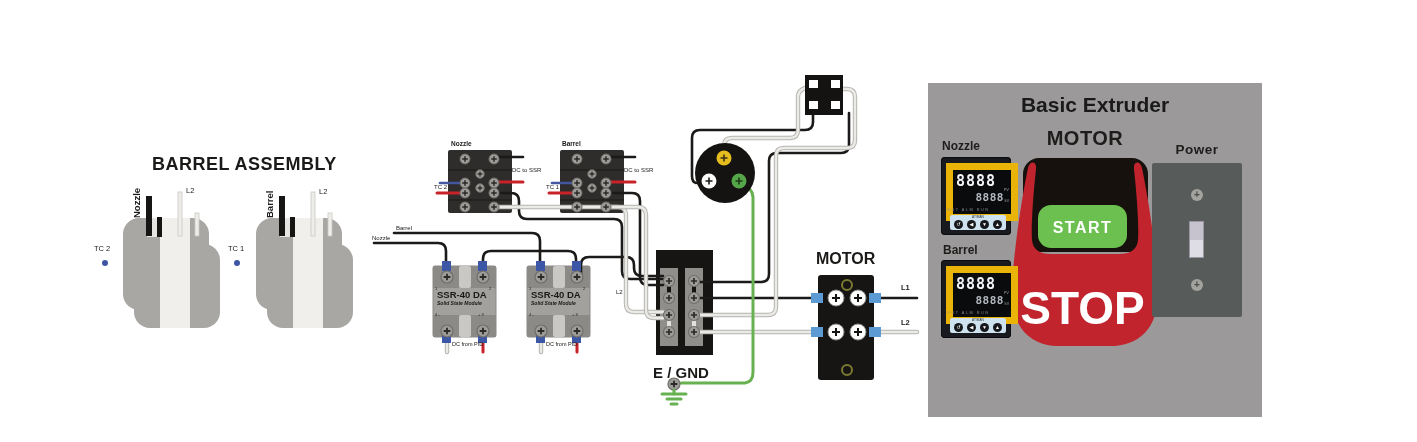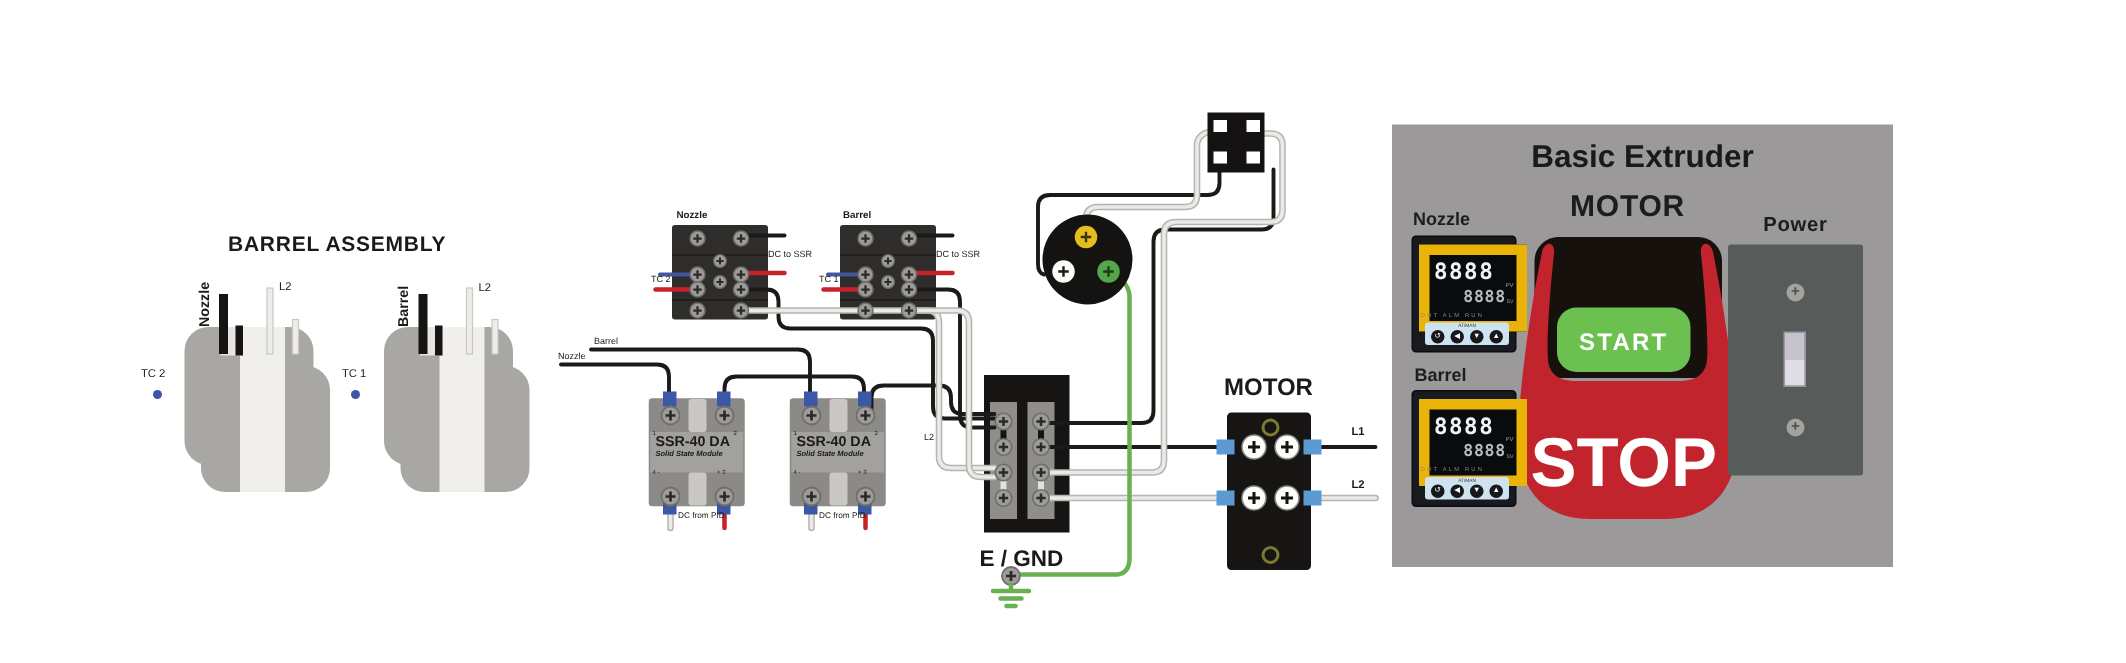--- a/index.html
+++ b/index.html
@@ -12,21 +12,21 @@
   .wo{stroke:#b5b4b0;stroke-width:4.4;fill:none;stroke-linecap:round;}
   .wi{stroke:#ebeae6;stroke-width:2.4;fill:none;stroke-linecap:round;}
   .rd{stroke:#c92128;stroke-width:3;fill:none;stroke-linecap:round;}
   .bl{stroke:#4456a0;stroke-width:2.6;fill:none;stroke-linecap:round;}
   .gn{stroke:#68b151;stroke-width:3;fill:none;stroke-linecap:round;}
   .scr-b{fill:#9d9c98;stroke:#6f6e6a;stroke-width:1;}
   .scr-x{stroke:#2b2a28;stroke-width:1.5;fill:none;}
   .scrm-b{fill:#fdfdfb;stroke:#8a8a86;stroke-width:1;}
   .scrm-x{stroke:#141311;stroke-width:2;fill:none;}
   
-  #panel{position:absolute;left:928px;top:83px;width:334px;height:295px;background:#9b999a;}
+  #panel{position:absolute;left:928px;top:83px;width:334px;height:334px;background:#9b999a;}
   #panel .ptitle{position:absolute;left:0;right:0;top:10px;text-align:center;font-size:21px;font-weight:600;color:#1a1a1a;}
   #panel .mlabel{position:absolute;left:77px;width:160px;top:44px;text-align:center;font-size:20px;font-weight:600;letter-spacing:.5px;color:#1d1d1b;}
   .pid-label{position:absolute;font-size:12px;font-weight:600;color:#1d1d1b;}
   .pid{position:absolute;width:70px;height:78px;background:#181a1f;border:1px solid #0b0c0f;border-radius:3px;box-sizing:border-box;}
   .pid-screen{position:absolute;left:4px;top:5px;width:58px;height:44px;background:#0a0b0d;border:7px solid #eab308;}
   .pv-digits{position:absolute;left:3px;top:2px;font-family:"DejaVu Sans Mono",monospace;font-weight:700;font-size:15px;letter-spacing:1px;color:#f2f3f7;}
   .pv-unit{position:absolute;right:2px;top:17px;font-size:4px;color:#9a9da5;}
   .sv-digits{position:absolute;right:7px;top:21px;font-family:"DejaVu Sans Mono",monospace;font-weight:700;font-size:11px;letter-spacing:.5px;color:#b6bac2;}
   .sv-unit{position:absolute;right:2px;top:29px;font-size:3.5px;color:#9a9da5;}
   .pid-status{position:absolute;left:5px;top:50px;font-size:3.8px;letter-spacing:1.5px;color:#85888d;}
@@ -248,21 +248,21 @@
       <circle cx="725" cy="173" r="30" fill="#141311"></circle>
       <circle cx="724" cy="158" r="7.5" fill="#e5bd1e"></circle>
       <path d="M 720.5 158 H 727.5 M 724 154.5 V 161.5" stroke="#3a3213" stroke-width="1.6"></path>
       <circle cx="709" cy="181" r="7.5" fill="#fbfbf9"></circle>
       <path d="M 705.5 181 H 712.5 M 709 177.5 V 184.5" stroke="#1b1a18" stroke-width="1.6"></path>
       <circle cx="739" cy="181" r="7.5" fill="#55a648"></circle>
       <path d="M 735.5 181 H 742.5 M 739 177.5 V 184.5" stroke="#1e3a18" stroke-width="1.6"></path>
     </g>
   </svg>
 
-  <span class="lbl" style="left:152px;top:154px;font-size:14px;font-weight:600;letter-spacing:.5px;">BARREL ASSEMBLY</span>
+  <span class="lbl" style="left:152px;top:154px;font-size:18px;font-weight:600;letter-spacing:.5px;">BARREL ASSEMBLY</span>
 
   <span class="lbl rot" style="left:131px;top:218px;font-size:9.5px;font-weight:600;">Nozzle</span>
   <span class="lbl" style="left:186px;top:186px;font-size:7.5px;">L2</span>
   <span class="lbl" style="left:94px;top:244px;font-size:7.5px;">TC 2</span>
 
   <span class="lbl rot" style="left:264px;top:218px;font-size:9.5px;font-weight:600;">Barrel</span>
   <span class="lbl" style="left:319px;top:187px;font-size:7.5px;">L2</span>
   <span class="lbl" style="left:228px;top:244px;font-size:7.5px;">TC 1</span>
 
   <span class="lbl" style="left:451px;top:140px;font-size:6.5px;font-weight:600;">Nozzle</span>

